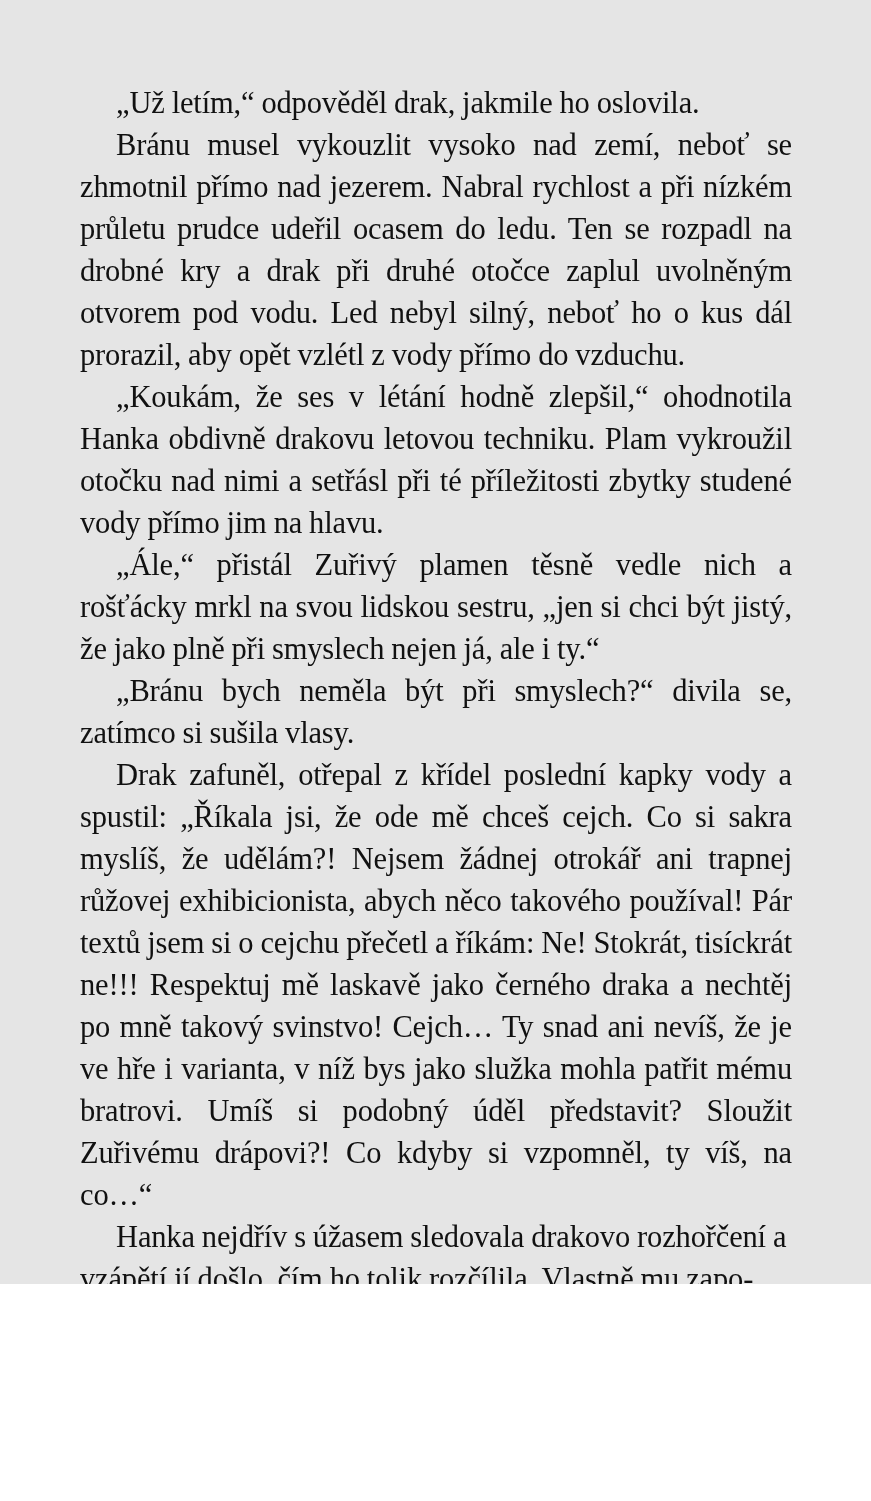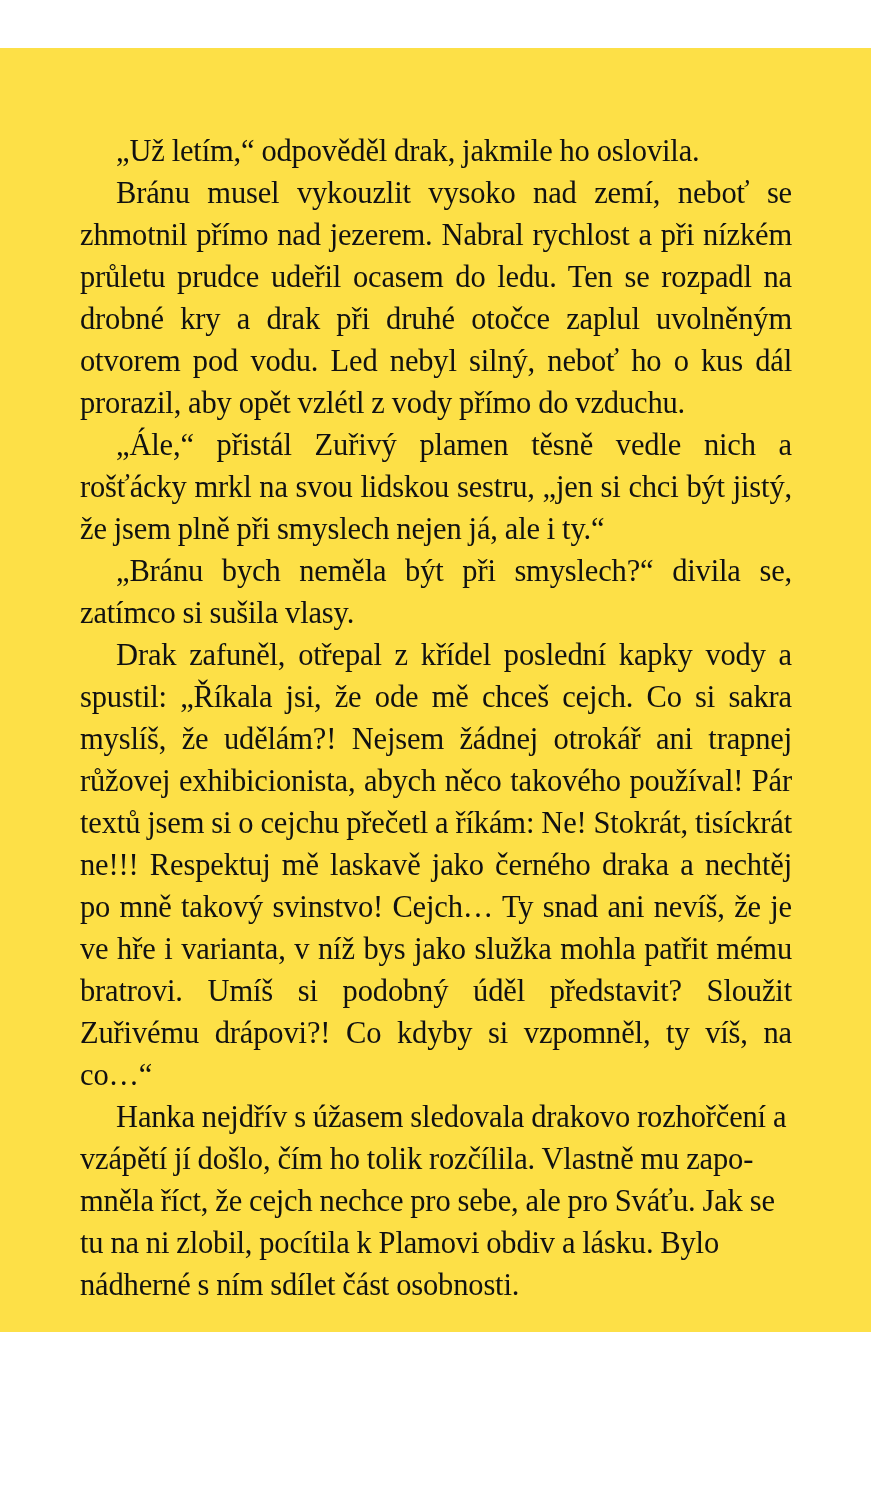--- a/index.html
+++ b/index.html
@@ -11,24 +11,23 @@
 
   body {
     font-family: "Liberation Serif", "DejaVu Serif", serif;
     color: #111111;
   }
 
   #page {
     position: relative;
     width: 871px;
     height: 1284px;
-    background: #fde047;
+    background: #e5e5e5;
     overflow: hidden;
     box-sizing: border-box;
-    margin-top: 48px;
   }
 
   
   #text-block {
     position: absolute;
     left: 80px;
     top: 82px;
     width: 712px;
   }
 
@@ -85,21 +84,22 @@
   #dragon svg { display: block; width: 100%; height: 100%; }
 </style>
 </head>
 <body>
 
 <div id="page">
 
   <div id="text-block">
     <p class="para">„Už letím,“ odpověděl drak, jakmile ho oslovila.</p>
     <p class="para">Bránu musel vykouzlit vysoko nad zemí, neboť se zhmot­nil přímo nad jezerem. Nabral rychlost a při nízkém průle­tu prudce udeřil ocasem do ledu. Ten se rozpadl na drobné kry a drak při druhé otočce zaplul uvolněným otvorem pod vodu. Led nebyl silný, neboť ho o kus dál prorazil, aby opět vzlétl z vody přímo do vzduchu.</p>
-    <p class="para">„Ále,“ přistál Zuřivý plamen těsně vedle nich a rošťácky mrkl na svou lidskou sestru, „jen si chci být jistý, že jsem plně při smyslech nejen já, ale i ty.“</p>
+    <p class="para">„Koukám, že ses v létání hodně zlepšil,“ ohodnotila Han­ka obdivně drakovu letovou techniku. Plam vykroužil otoč­ku nad nimi a setřásl při té příležitosti zbytky studené vody přímo jim na hlavu.</p>
+    <p class="para">„Ále,“ přistál Zuřivý plamen těsně vedle nich a rošťácky mrkl na svou lidskou sestru, „jen si chci být jistý, že jako plně při smyslech nejen já, ale i ty.“</p>
     <p class="para">„Bránu bych neměla být při smyslech?“ divila se, zatímco si sušila vlasy.</p>
     <p class="para">Drak zafuněl, otřepal z křídel poslední kapky vody a spus­til: „Říkala jsi, že ode mě chceš cejch. Co si sakra myslíš, že udělám?! Nejsem žádnej otrokář ani trapnej růžovej exhi­bicionista, abych něco takového používal! Pár textů jsem si o cejchu přečetl a říkám: Ne! Stokrát, tisíckrát ne!!! Respek­tuj mě laskavě jako černého draka a nechtěj po mně tako­vý svinstvo! Cejch… Ty snad ani nevíš, že je ve hře i varian­ta, v níž bys jako služka mohla patřit mému bratrovi. Umíš si podobný úděl představit? Sloužit Zuřivému drápovi?! Co kdyby si vzpomněl, ty víš, na co…“</p>
     <p class="para">Hanka nejdřív s úžasem sledovala drakovo rozhořčení a vzápětí jí došlo, čím ho tolik rozčílila. Vlastně mu zapo­mněla říct, že cejch nechce pro sebe, ale pro Sváťu. Jak se tu na ni zlobil, pocítila k Plamovi obdiv a lásku. Bylo nádherné s ním sdílet část osobnosti.</p>
   </div>
 
   <div id="footer">
     <div id="folio">252</div>
     <div id="dragon">
       <svg viewBox="0 0 104 82" xmlns="http://www.w3.org/2000/svg" aria-hidden="true">
         <g fill="#111111">

